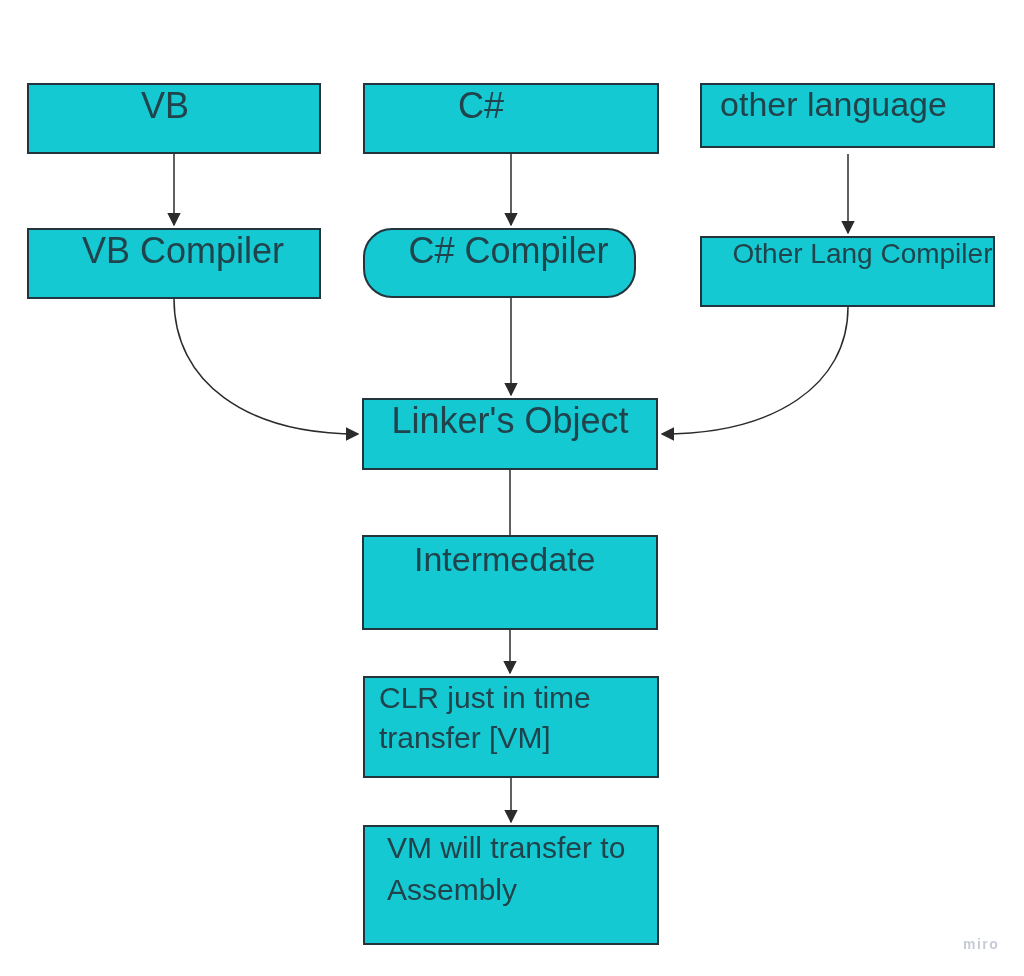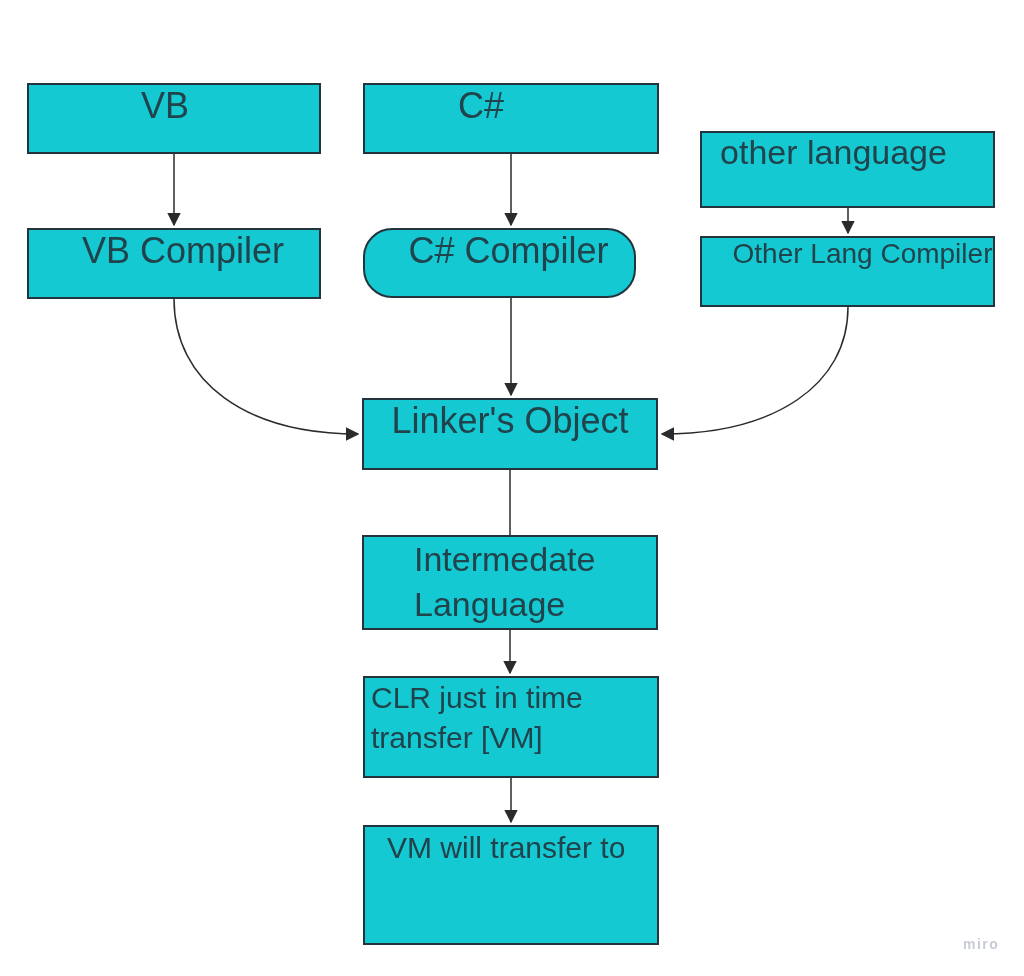--- a/index.html
+++ b/index.html
@@ -78,47 +78,47 @@
         <path d="M511,778 L511,822" fill="none" stroke="#2b2b2b" stroke-width="1.5" marker-end="url(#arrowhead)"></path>
       </g>
   </svg>
   <div id="nodes">
       <div class="node" style="left: 27px; top: 83px; width: 294px; height: 71px; font-size: 36px;">
         <span class="node-label" style="transform: translateX(-9px);">VB</span>
       </div>
       <div class="node" style="left: 363px; top: 83px; width: 296px; height: 71px; font-size: 36px;">
         <span class="node-label" style="transform: translateX(-30px);">C#</span>
       </div>
-      <div class="node" style="left: 700px; top: 83px; width: 295px; height: 77px; font-size: 34px; margin-top: 48px;">
+      <div class="node" style="left: 700px; top: 83px; width: 295px; height: 65px; font-size: 34px;">
         <span class="node-label" style="transform: translateX(-14px);">other language</span>
       </div>
       <div class="node" style="left: 27px; top: 228px; width: 294px; height: 71px; font-size: 36px;">
         <span class="node-label" style="transform: translateX(9px);">VB Compiler</span>
       </div>
       <div class="node" style="left: 363px; top: 228px; width: 273px; height: 70px; font-size: 36px; border-radius: 29px;">
         <span class="node-label" style="transform: translateX(9px);">C# Compiler</span>
       </div>
       <div class="node" style="left: 700px; top: 236px; width: 295px; height: 71px; font-size: 28px; padding-left: 36px;">
         <span class="node-label" style="transform: translateX(-3px);">Other Lang Compiler</span>
       </div>
       <div class="node" style="left: 362px; top: 398px; width: 296px; height: 72px; font-size: 36px;">
         <span class="node-label">Linker's Object</span>
       </div>
       <div class="node multiline" style="left: 362px; top: 535px; width: 296px; height: 95px; font-size: 34px; padding-left: 50px;">
         <div class="node-lines" style="line-height: 45px;">
           <div>Intermedate</div>
-          <div>Language</div>
         </div>
       </div>
-      <div class="node multiline" style="left: 363px; top: 676px; width: 296px; height: 102px; font-size: 30px; padding-left: 6px;">
+      <div class="node multiline" style="left: 363px; top: 676px; width: 296px; height: 102px; font-size: 30px; padding-left: 14px;">
         <div class="node-lines" style="line-height: 40px;">
           <div>CLR just in time</div>
           <div>transfer [VM]</div>
         </div>
       </div>
       <div class="node multiline" style="left: 363px; top: 825px; width: 296px; height: 120px; font-size: 30px; padding-left: 22px;">
         <div class="node-lines" style="line-height: 42px;">
           <div>VM will transfer to</div>
+          <div>Assembly</div>
         </div>
       </div>
     </div>
   <span id="watermark">miro</span>
 </div>
 
 </body></html>

